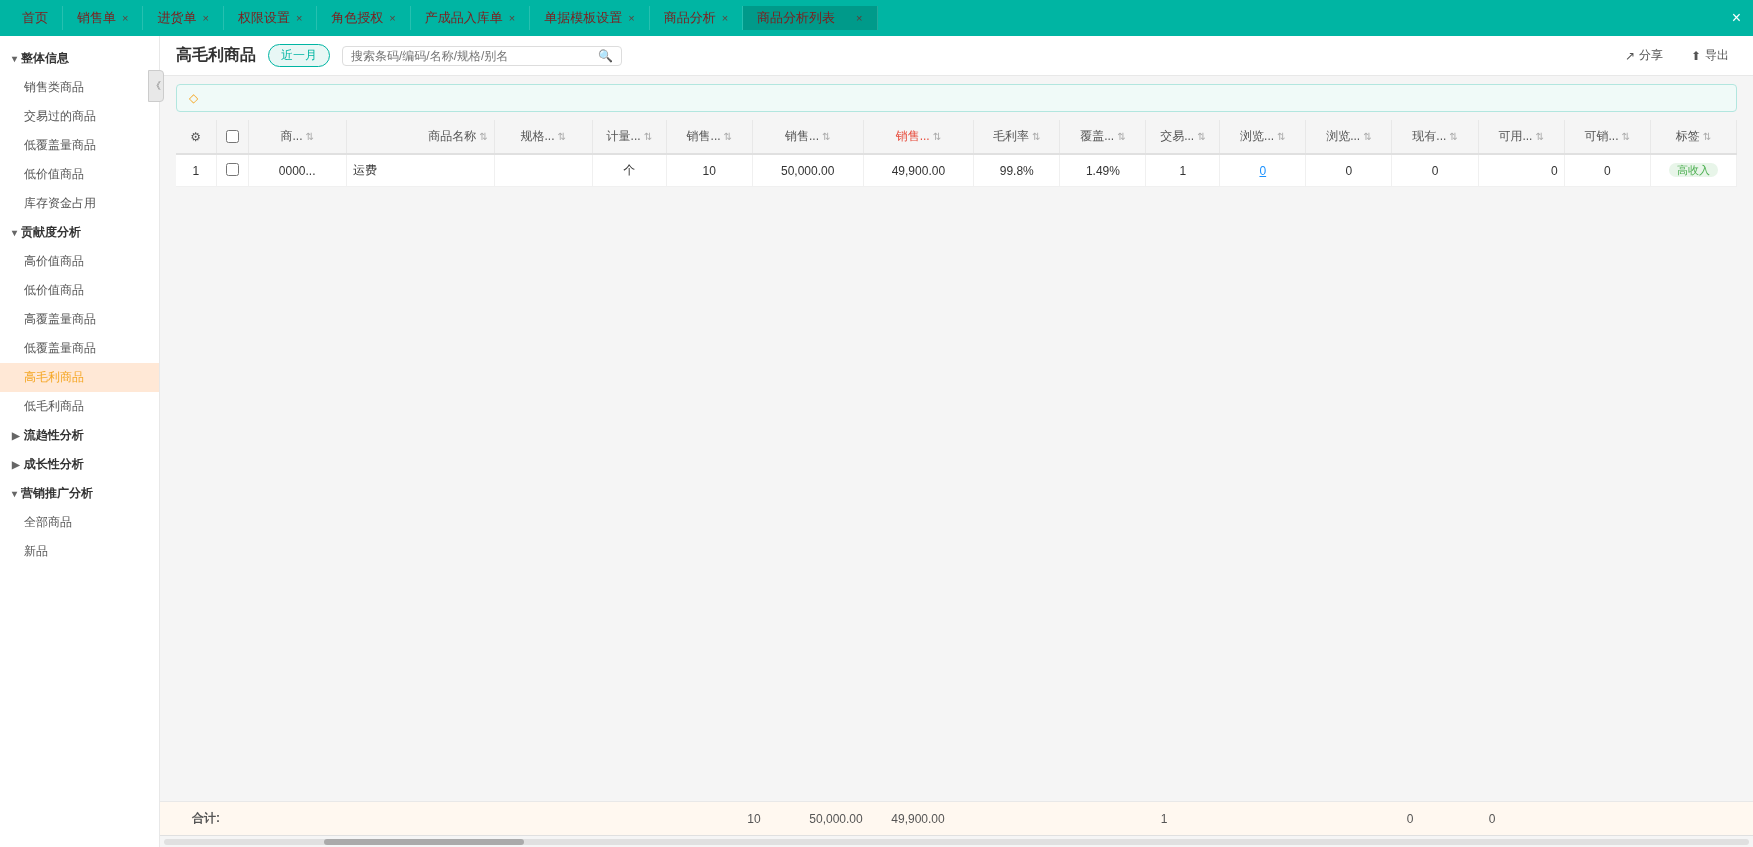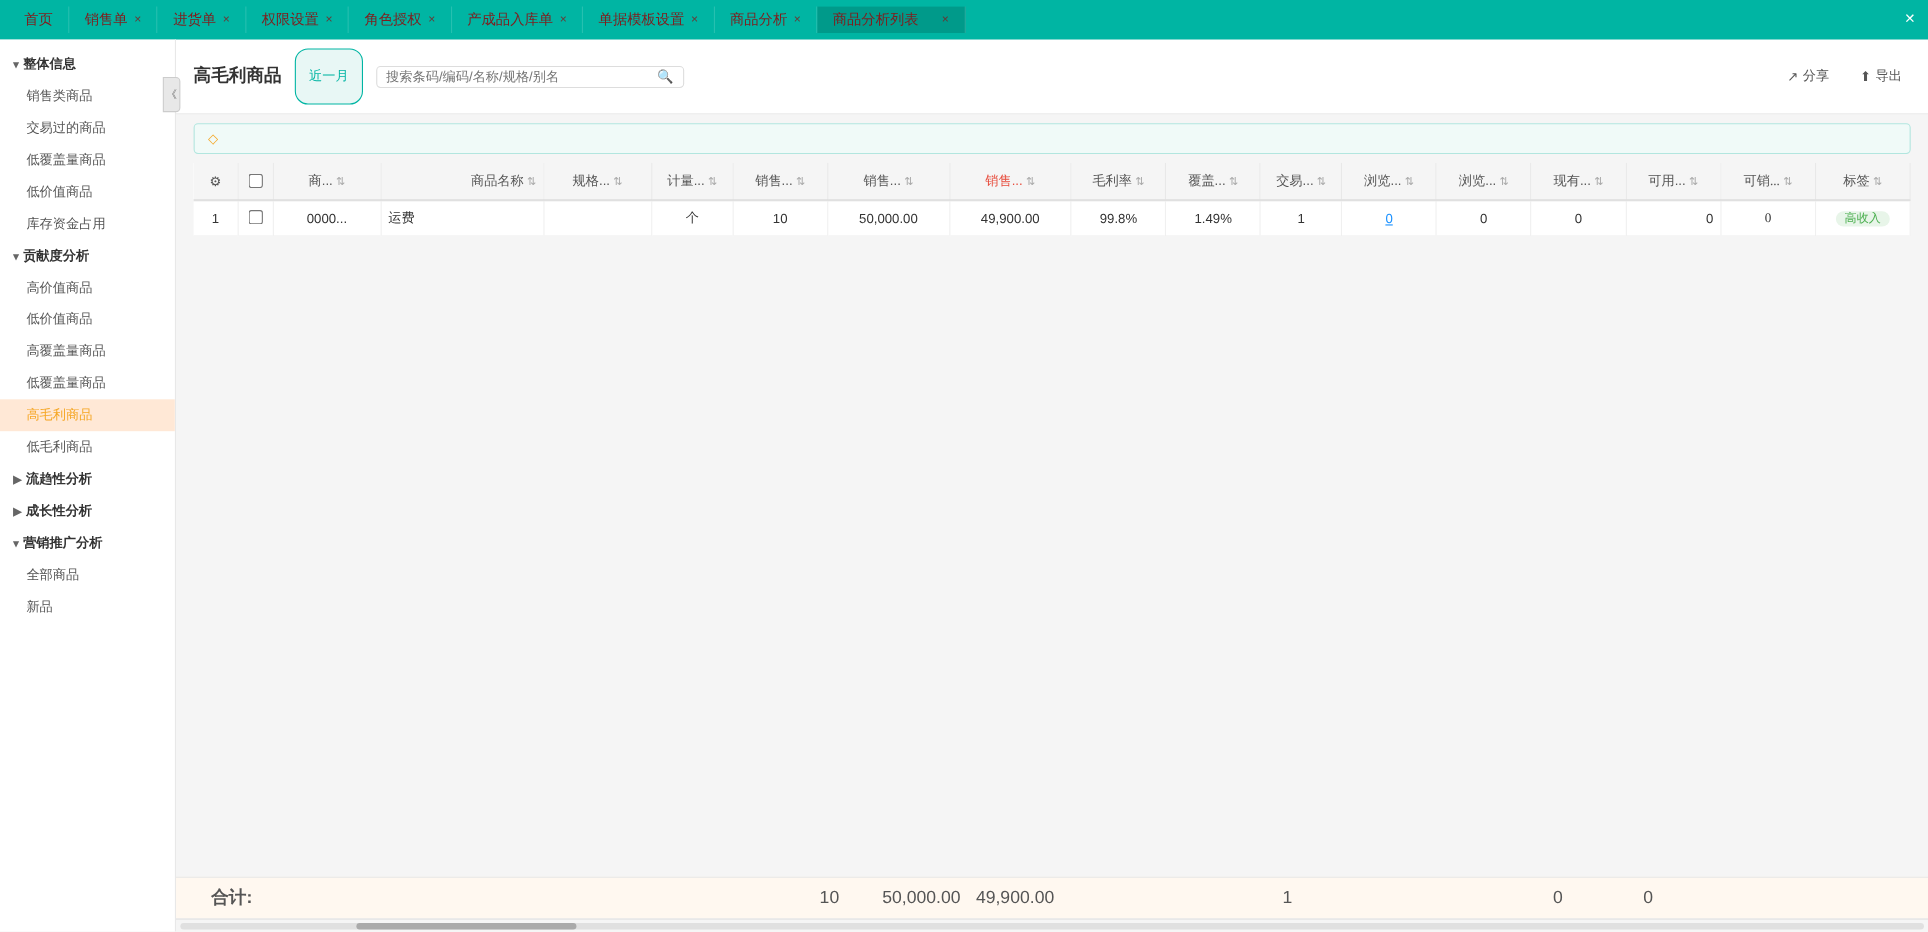--- a/index.html
+++ b/index.html
@@ -123,21 +123,21 @@
     }
     .content-title {
       font-size: 16px;
       font-weight: bold;
       color: #333;
     }
     .filter-btn {
       background: #f5f5f5;
       border: 1px solid #ddd;
       border-radius: 12px;
-      padding: 16px 12px;
+      padding: 2px 12px;
       font-size: 12px;
       color: #666;
       cursor: pointer;
     }
     .filter-btn.active {
       background: #e8f7f5;
       border-color: #00b5a3;
       color: #00b5a3;
     }
     .search-box {
@@ -246,21 +246,21 @@
     }
 
     
     .table-footer {
       padding: 8px 24px;
       background: #fff8f0;
       border-top: 1px solid #e8e8e8;
       display: flex;
       align-items: center;
       gap: 2px;
-      font-size: 16px;
+      font-size: 12px;
       color: #555;
     }
     .footer-label {
       width: 200px;
       padding-left: 8px;
       font-weight: bold;
     }
     .footer-cell {
       min-width: 80px;
       text-align: center;
@@ -300,21 +300,21 @@
     .col-sales-qty { min-width: 70px; }
     .col-sales-amt { min-width: 90px; }
     .col-sales-profit { min-width: 90px; }
     .col-gross-rate { min-width: 70px; }
     .col-coverage { min-width: 70px; }
     .col-trade { min-width: 60px; }
     .col-browse1 { min-width: 70px; }
     .col-browse2 { min-width: 70px; }
     .col-available1 { min-width: 70px; }
     .col-available2 { min-width: 70px; text-align: right; }
-    .col-saleable { min-width: 70px; font-family: Liberation Serif, serif; }
+    .col-saleable { min-width: 70px; }
     .col-tag { min-width: 70px; }
   </style>
 </head>
 <body>
 
 <div class="top-nav">
   <div class="nav-item">
     <span>首页</span>
   </div>
   <div class="nav-item">

